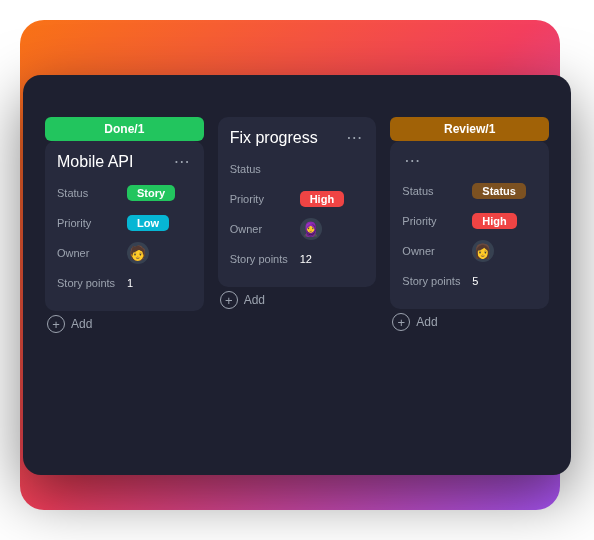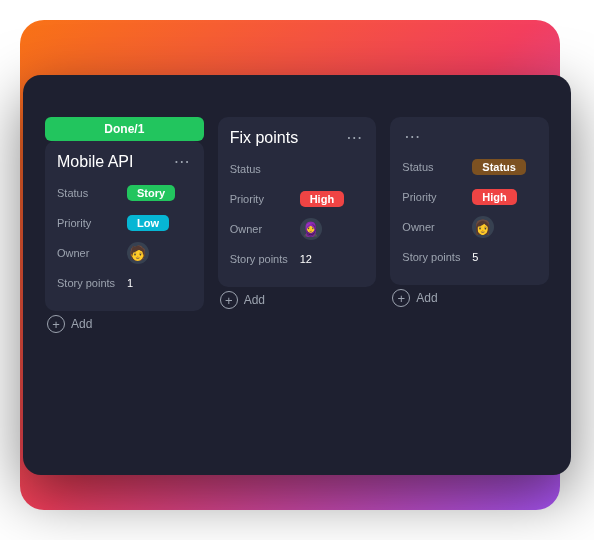--- a/index.html
+++ b/index.html
@@ -201,21 +201,21 @@
           </div>
         </div>
         <button class="add-btn">
           <span class="circle-plus">+</span>
           <span>Add</span>
         </button>
       </div>
       <div class="column col-inprogress">
         <div class="task-card">
           <div class="task-header">
-            <span class="task-title">Fix points</span>
+            <span class="task-title">Fix progress</span>
             <button class="task-menu">⋯</button>
           </div>
           <div class="task-row">
             <span class="task-label">Status</span>
           </div>
           <div class="task-row">
             <span class="task-label">Priority</span>
             <span class="badge badge-high">High</span>
           </div>
           <div class="task-row">
@@ -226,20 +226,21 @@
             <span class="task-label">Story points</span>
             <span class="task-value">12</span>
           </div>
         </div>
         <button class="add-btn">
           <span class="circle-plus">+</span>
           <span>Add</span>
         </button>
       </div>
       <div class="column col-review">
+        <button class="column-header-btn">Review/1</button>
         <div class="task-card">
           <div class="task-header">
             <button class="task-menu">⋯</button>
           </div>
           <div class="task-row">
             <span class="task-label">Status</span>
             <span class="badge badge-review">Status</span>
           </div>
           <div class="task-row">
             <span class="task-label">Priority</span>

